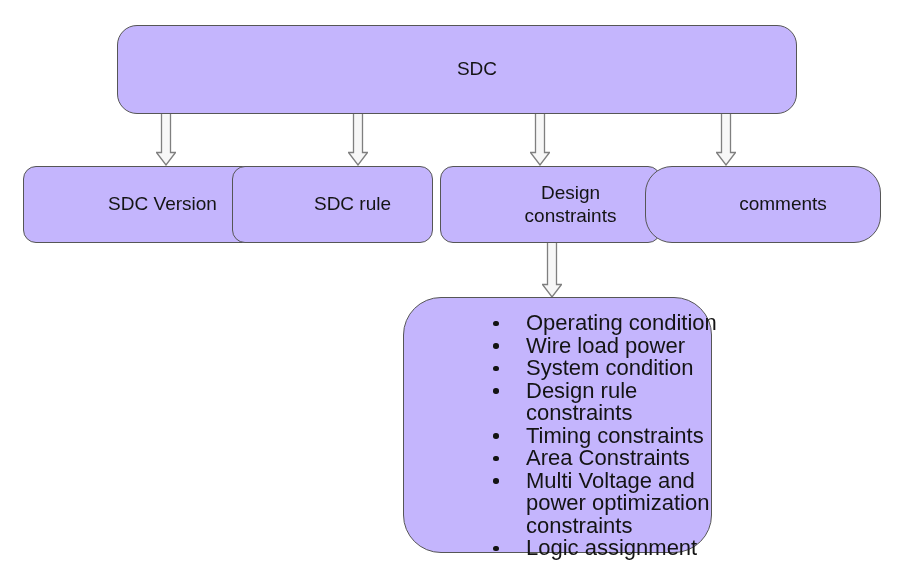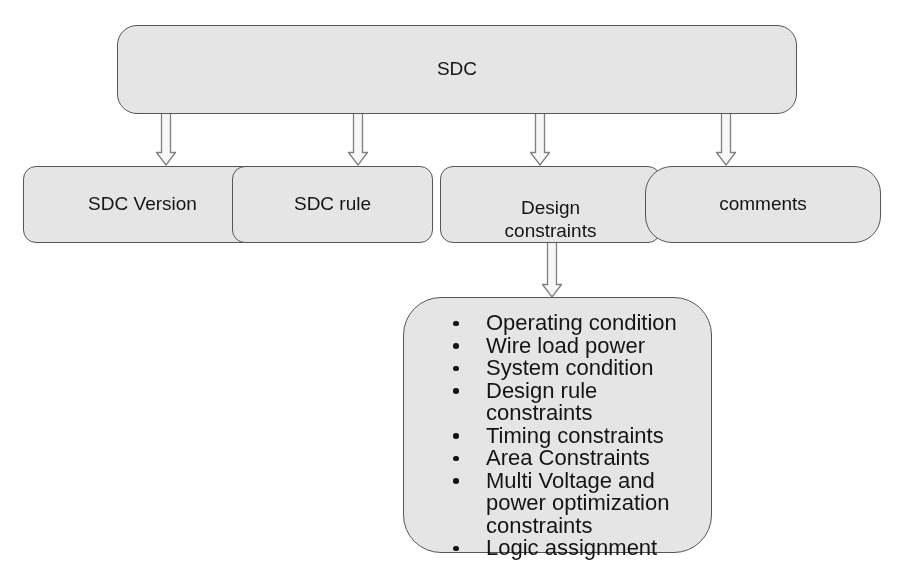--- a/index.html
+++ b/index.html
@@ -7,37 +7,38 @@
     position:relative;
     width:914px;height:574px;
     background:#ffffff;
     overflow:hidden;
     font-family:"Liberation Sans","DejaVu Sans",sans-serif;
     color:#141414;
   }
   .box{
     position:absolute;
     box-sizing:border-box;
-    background:#e5e5e5;
+    background:#c4b5fd;
     border:1.4px solid #565656;
     display:flex;
     align-items:center;
     justify-content:center;
     text-align:center;
+    padding-left:40px;
   }
   .label{
     font-size:19px;
     line-height:1.18;
     white-space:pre-line;
   }
   .top-box{left:117px;top:25px;width:680px;height:89px;border-radius:20px;}
   .child-box{top:166px;height:77px;border-radius:13px;}
   .child-1{left:23px;width:239px;}
   .child-2{left:232px;width:201px;}
-  .child-3{left:440px;width:221px;align-items:flex-end;}
+  .child-3{left:440px;width:221px;}
   .child-4{left:645px;width:236px;border-radius:27px;}
   .detail-box{
     left:403px;top:297px;width:309px;height:256px;border-radius:38px;
     align-items:flex-start;justify-content:flex-start;
   }
   .arrow{position:absolute;width:20px;display:block;}
   .arrow-1{left:156px;top:114px;height:52px;}
   .arrow-2{left:348px;top:114px;height:52px;}
   .arrow-3{left:530px;top:114px;height:52px;}
   .arrow-4{left:716px;top:114px;height:52px;}

